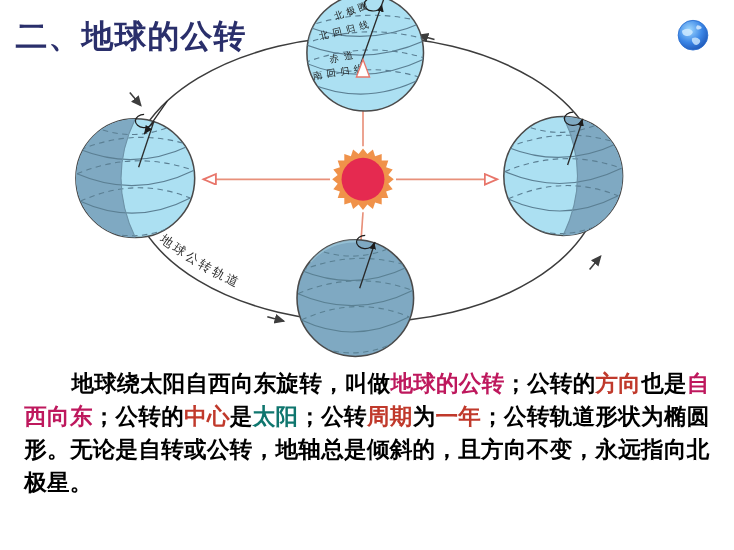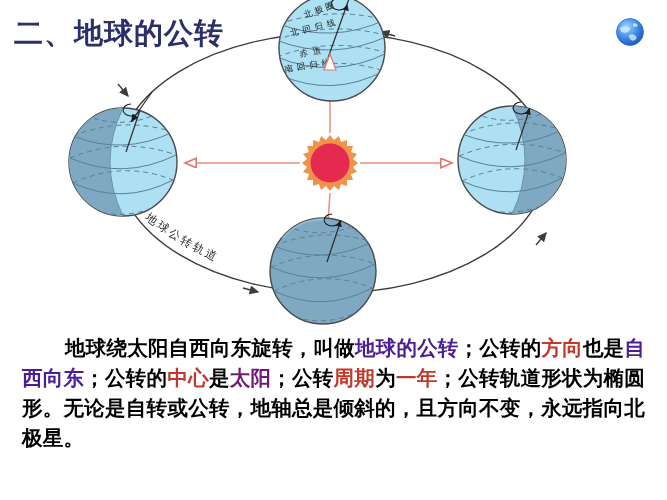--- a/index.html
+++ b/index.html
@@ -34,23 +34,23 @@
     position:absolute;left:0;top:333px;width:667px;
     font-family:"DejaVu Serif","Liberation Serif",serif;
     font-size:20.5px;line-height:30px;
     color:#111111;
     padding:0 22px 0 22px;
     box-sizing:border-box;
     text-align:justify;
     letter-spacing:0.2px;
   }
   #body-text p{margin:0;text-indent:2.1em;font-weight:bold;}
-  .c-blue{color:#4c1d95;}
+  .c-blue{color:#be185d;}
   .c-red{color:#c0392b;}
-  .c-teal{color:#701a75;}
+  .c-teal{color:#0f766e;}
   .c-black{color:#000000;}
 </style>
 </head>
 <body>
 
 <div id="slide">
 
   <div id="title">二、地球的公转</div>
 
   <svg id="corner-globe" viewBox="0 0 32 32">

